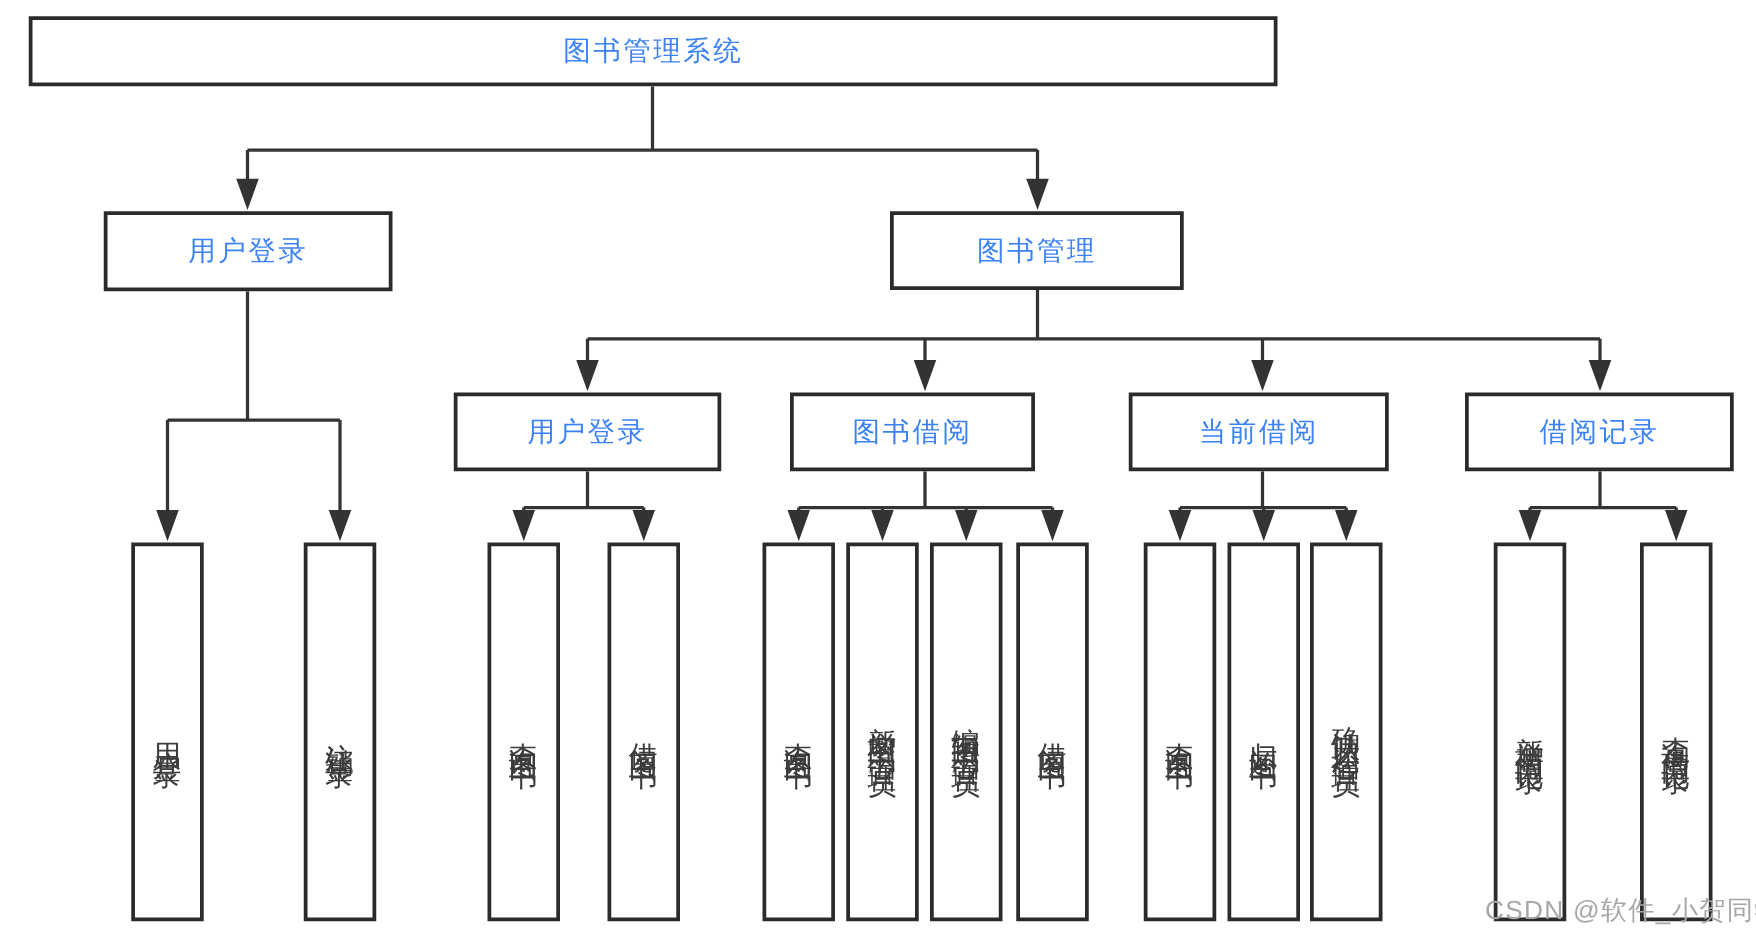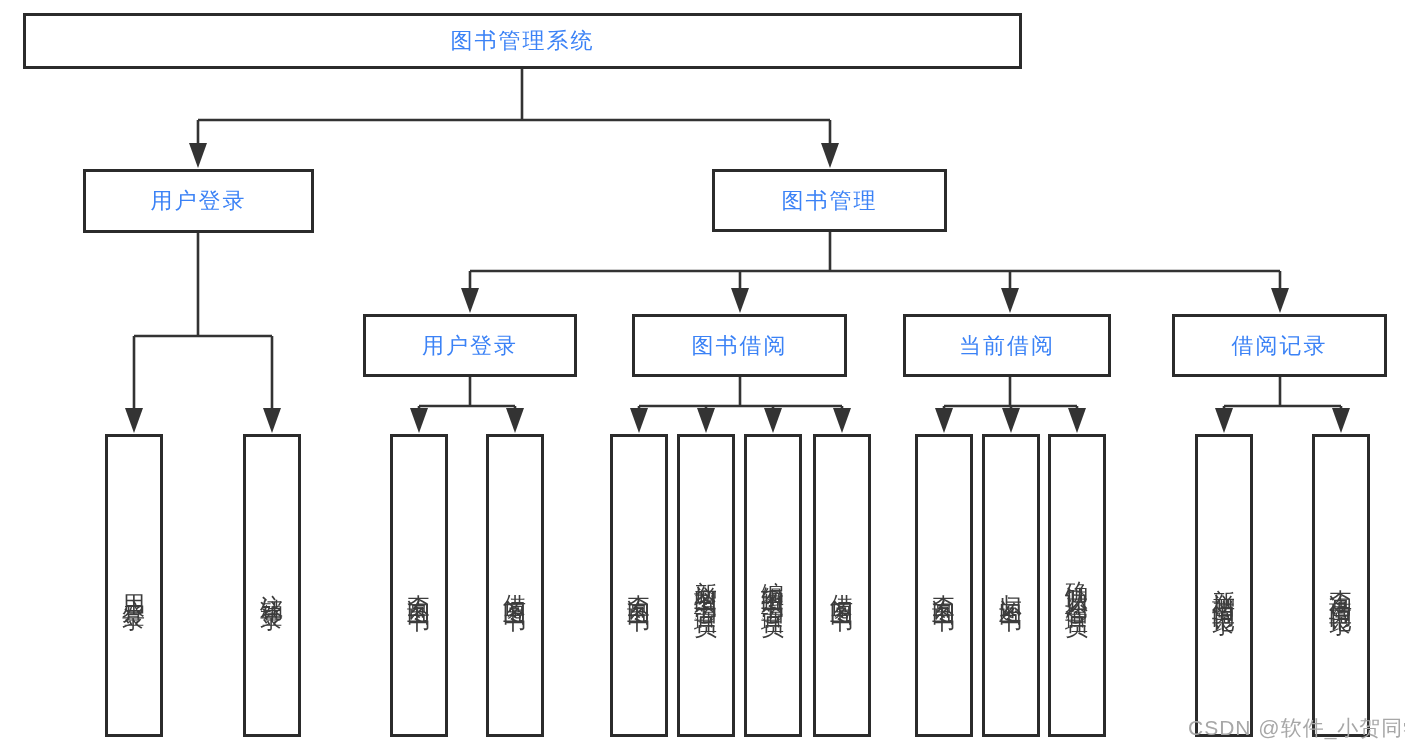--- a/index.html
+++ b/index.html
@@ -140,21 +140,21 @@
   <div class="node" style="left:83px; top:169px; width:231px; height:64px;">
     <span>用户登录</span>
   </div>
   <div class="node" style="left:712px; top:169px; width:235px; height:63px;">
     <span>图书管理</span>
   </div>
 
   <div class="node" style="left:363px; top:314px; width:214px; height:63px;">
     <span>用户登录</span>
   </div>
-  <div class="node" style="left:632px; top:314px; width:215px; height:63px;">
+  <div class="node" style="left:632px; top:314px; width:196px; height:63px;">
     <span>图书借阅</span>
   </div>
   <div class="node" style="left:903px; top:314px; width:208px; height:63px;">
     <span>当前借阅</span>
   </div>
   <div class="node" style="left:1172px; top:314px; width:215px; height:63px;font-family:Liberation Mono, monospace;">
     <span>借阅记录</span>
   </div>
 
   <div class="leaf" style="left:105px;">

